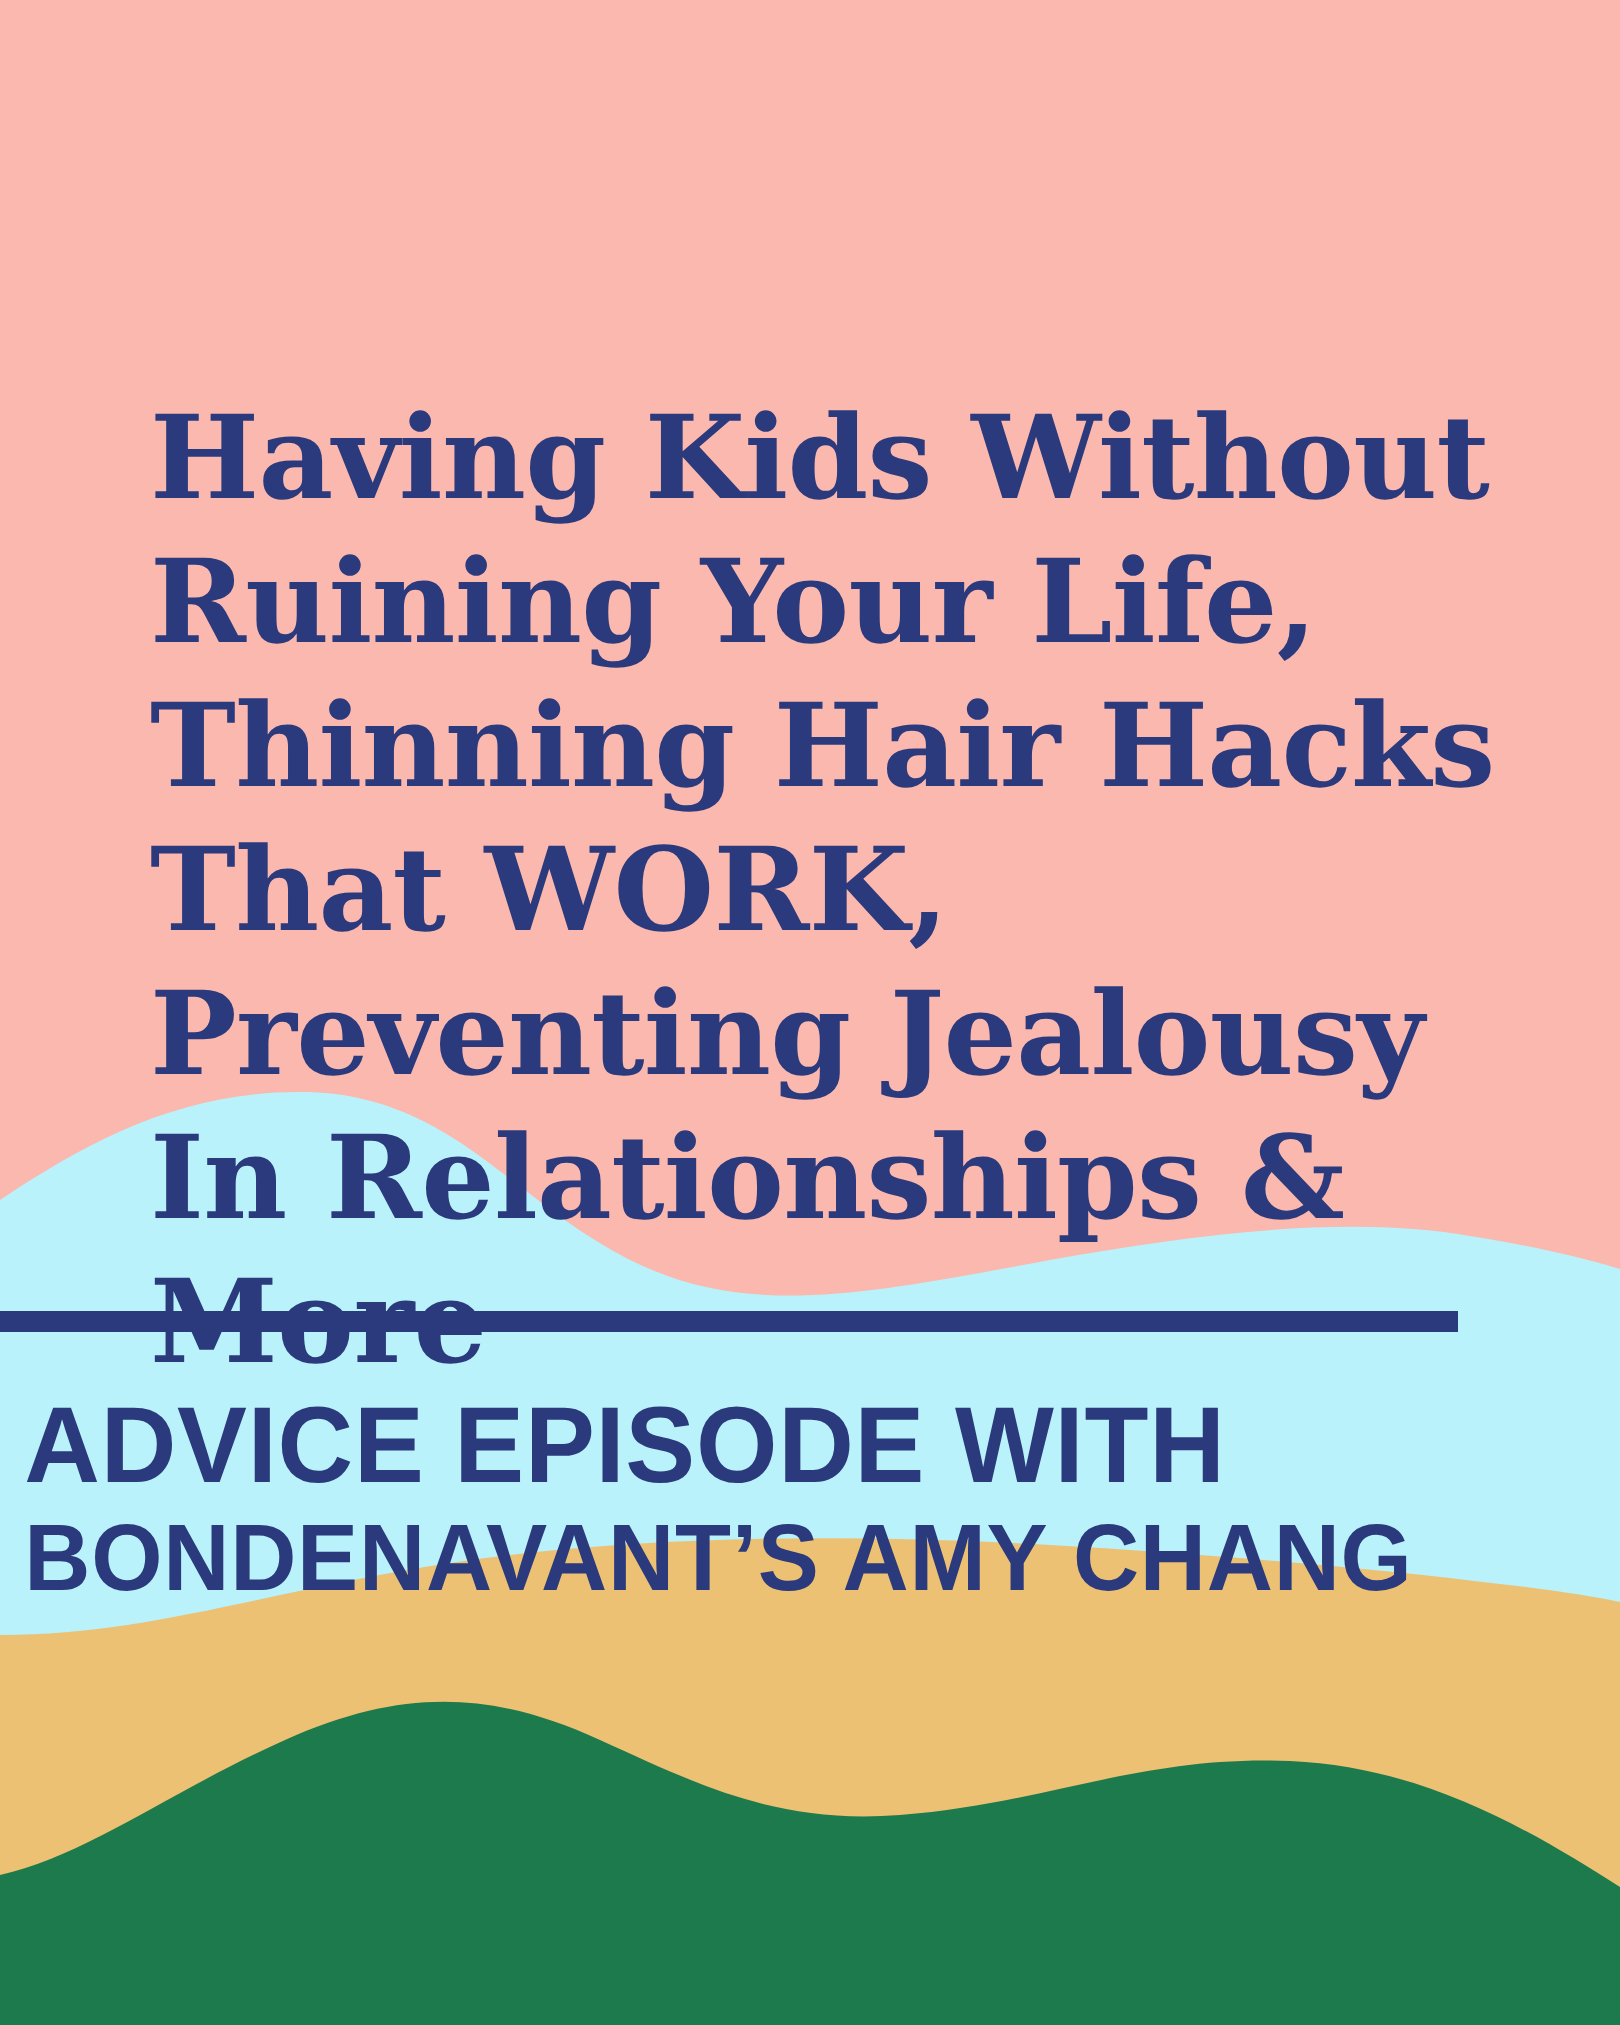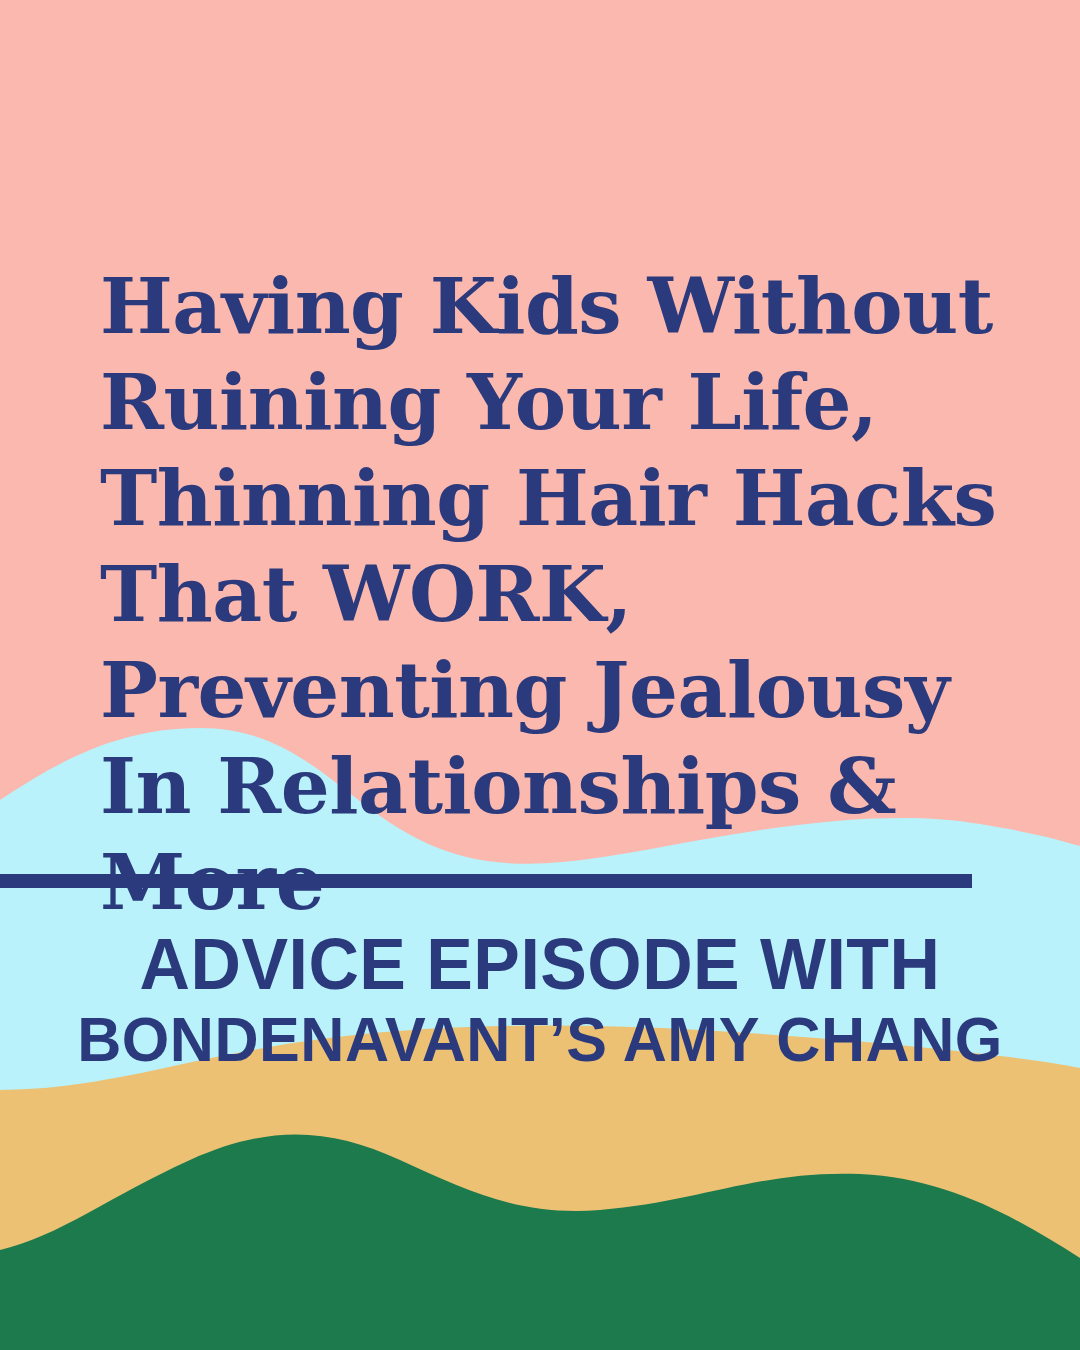--- a/index.html
+++ b/index.html
@@ -52,21 +52,20 @@
     top: 874px;
     width: 972px;
     height: 14px;
     background: #2B3A7C;
   }
   .subtitle-block {
     position: absolute;
     left: 0;
     top: 925px;
     width: 1080px;
-    text-align: center;
   }
   .subtitle-line1 {
     margin: 0;
     font-family: "Liberation Sans", sans-serif;
     font-weight: bold;
     font-size: 72px;
     line-height: 78px;
     letter-spacing: 0.5px;
     color: #2B3A7C;
     transform: scaleX(0.97);

